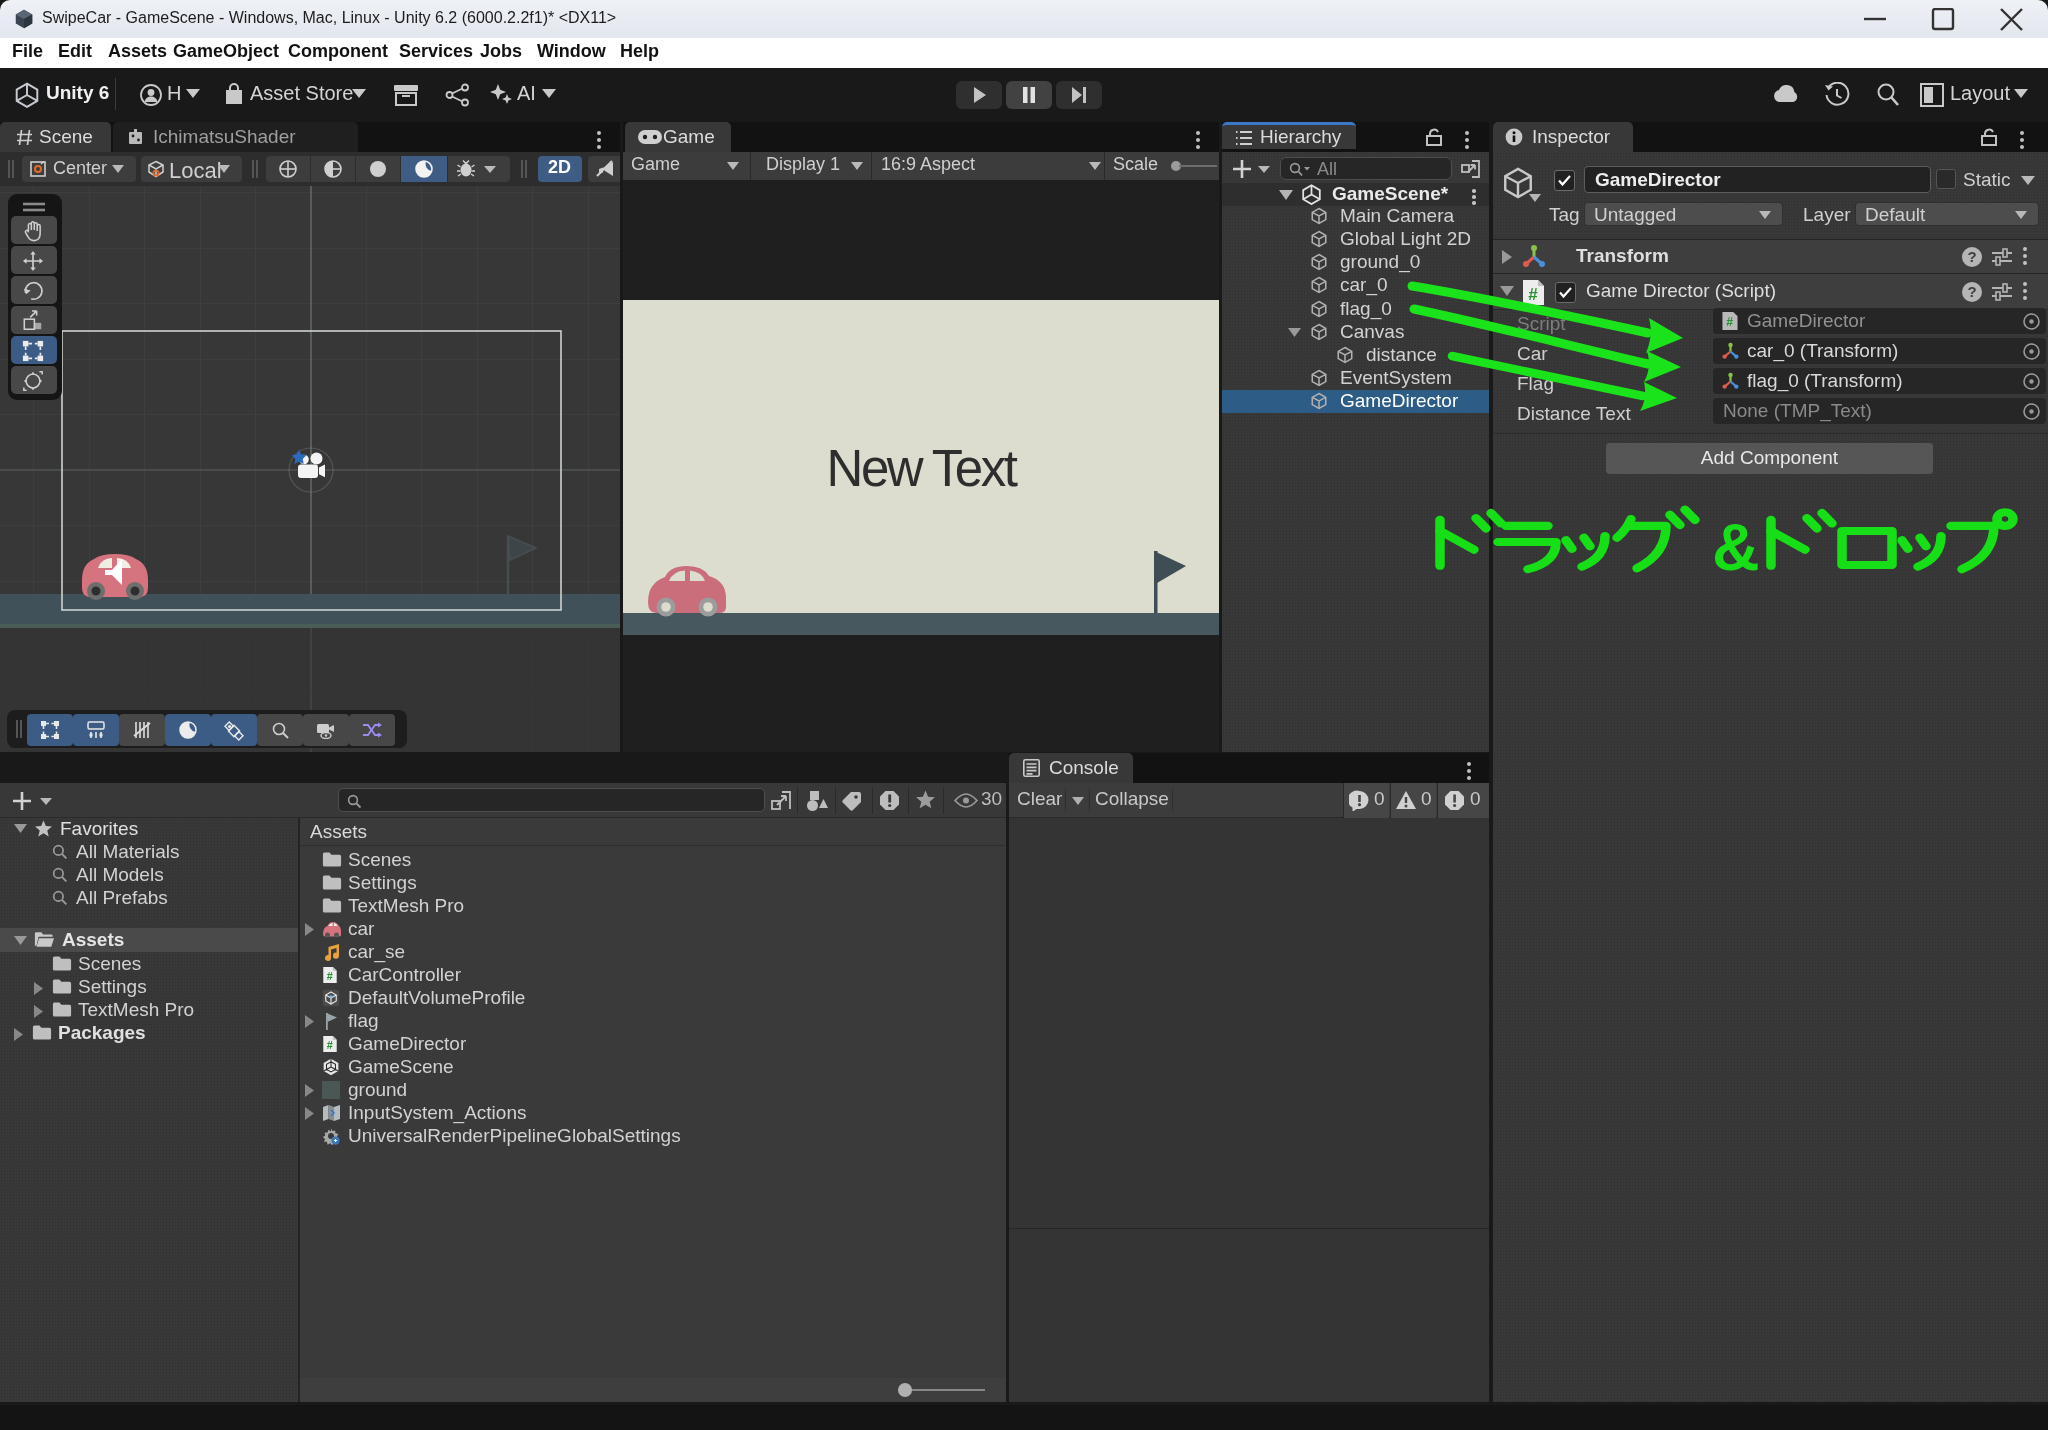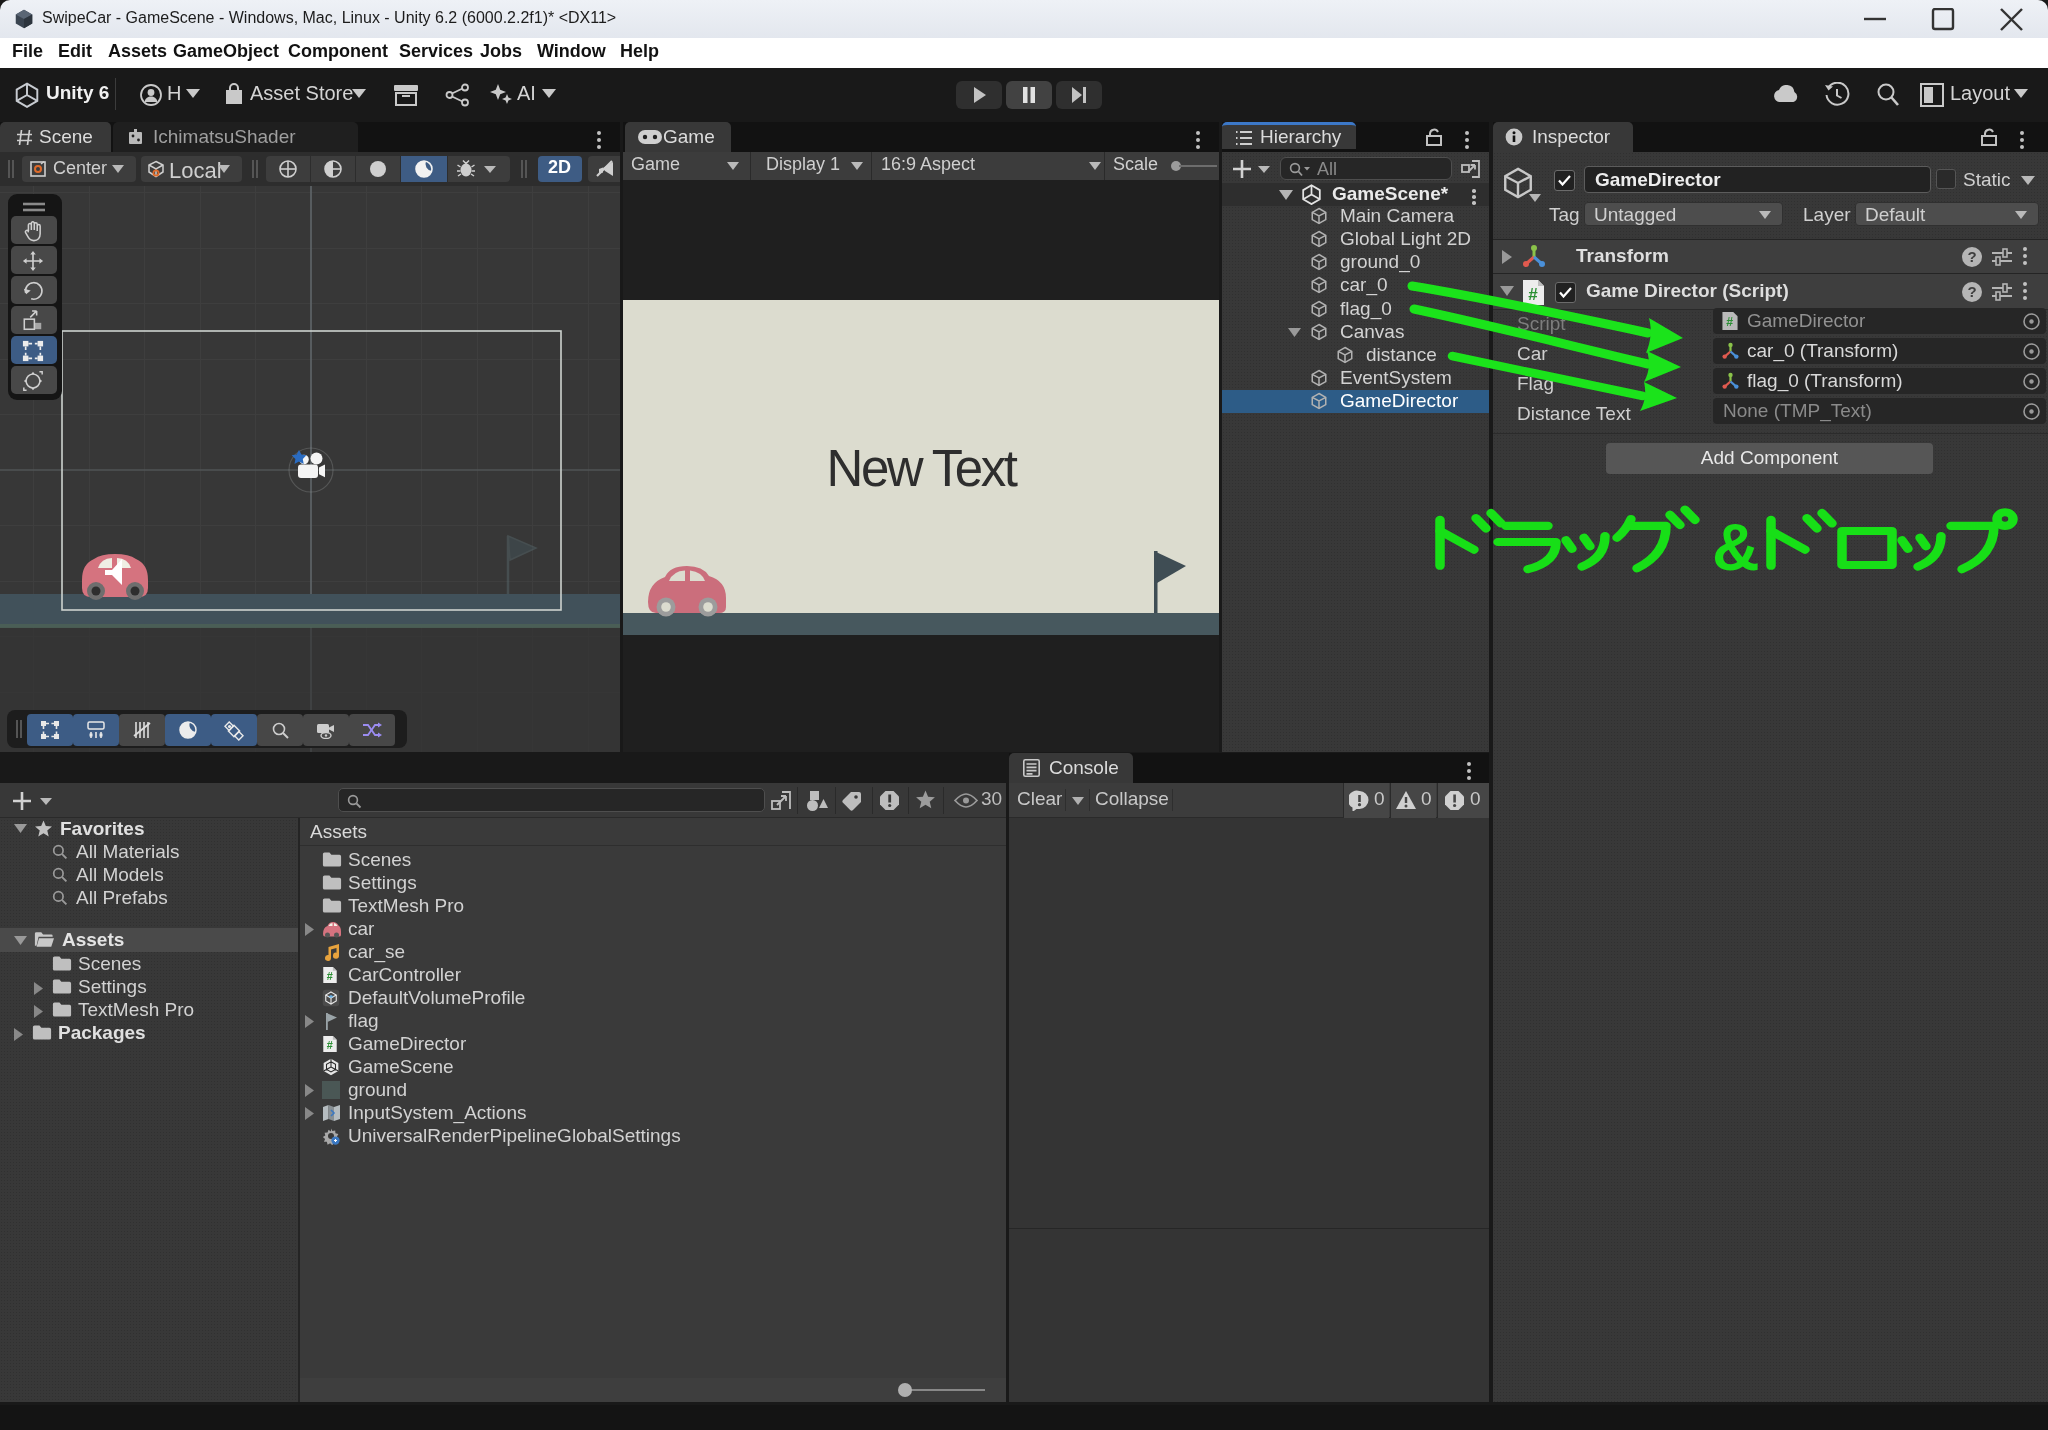--- a/index.html
+++ b/index.html
@@ -673,21 +673,21 @@
     <svg class="abs" style="left:28px;top:5px" width="25" height="27" viewBox="0 0 25 27">
       <path d="M2 1 H17 L23 7 V26 H2 Z" fill="#ededed"></path>
       <path d="M17 1 L17 7 H23 Z" fill="#bdbdbd"></path>
       <text x="12" y="21" font-size="17" font-weight="bold" text-anchor="middle" fill="#2a8f33" font-family="Liberation Sans">#</text>
     </svg>
     <div class="abs" style="left:62px;top:8px;width:21px;height:21px;background:#212121;border:1px solid #6b6b6b;border-radius:3px">
       <svg style="margin:4px 0 0 3px" width="13" height="11" viewBox="0 0 13 11">
             <path d="M1 5.5 L4.5 9.5 L12 1" fill="none" stroke="#fff" stroke-width="2.2"></path>
           </svg>
     </div>
-    <div class="lbl" style="left:93px;top:6px;font-weight:bold;color:#dedede">Game Director (Script)</div>
+    <div class="lbl" style="left:93px;top:6px;font-weight:normal;color:#dedede">Game Director (Script)</div>
     <svg class="abs" style="left:468px;top:7px" width="22" height="22" viewBox="0 0 22 22">
       <circle cx="11" cy="11" r="10" fill="#b5b5b5"></circle>
       <text x="11" y="16" font-size="15" font-weight="bold" text-anchor="middle" fill="#3e3e3e" font-family="Liberation Sans">?</text>
     </svg>
     <svg class="abs" style="left:498px;top:8px" width="22" height="20" viewBox="0 0 22 20">
       <line x1="1" y1="6" x2="21" y2="6" stroke="#b5b5b5" stroke-width="2"></line>
       <line x1="1" y1="14" x2="21" y2="14" stroke="#b5b5b5" stroke-width="2"></line>
       <rect x="12" y="2" width="4" height="8" fill="#3e3e3e" stroke="#b5b5b5" stroke-width="1.6"></rect>
       <rect x="5" y="10" width="4" height="8" fill="#3e3e3e" stroke="#b5b5b5" stroke-width="1.6"></rect>
     </svg>
@@ -814,21 +814,21 @@
 
   <div class="abs" style="left:0;top:35px;width:298px;height:560px">
     <div class="abs" style="left:14px;top:6px">
           <svg width="13" height="9" viewBox="0 0 13 9">
             <path d="M0 0 H13 L6.5 9 Z" fill="#999"></path>
           </svg>
         </div>
     <svg class="abs" style="left:34px;top:2px" width="19" height="18" viewBox="0 0 21 20">
       <path d="M10.5 0.5 l2.6 6.3 6.8 0.5 -5.2 4.4 1.6 6.6 -5.8 -3.6 -5.8 3.6 1.6 -6.6 -5.2 -4.4 6.8 -0.5 Z" fill="#c2c2c2"></path>
     </svg>
-    <div class="htxt" style="left:60px;top:0px;font-weight:bold;color:#e0e0e0">Favorites</div>
+    <div class="htxt" style="left:60px;top:0px;font-weight:normal;color:#e0e0e0">Favorites</div>
     <div class="ptree" style="top:23px">
           <svg class="abs" style="left:52px;top:3px" width="16" height="16" viewBox="0 0 15 15">
             <circle cx="6" cy="6" r="4.4" fill="none" stroke="#9a9a9a" stroke-width="1.6"></circle>
             <line x1="9.5" y1="9.5" x2="13.5" y2="13.5" stroke="#9a9a9a" stroke-width="1.8"></line>
           </svg>
           <span class="htxt" style="left:76px">All Materials</span>
         </div>
     <div class="ptree" style="top:46px">
           <svg class="abs" style="left:52px;top:3px" width="16" height="16" viewBox="0 0 15 15">
             <circle cx="6" cy="6" r="4.4" fill="none" stroke="#9a9a9a" stroke-width="1.6"></circle>

